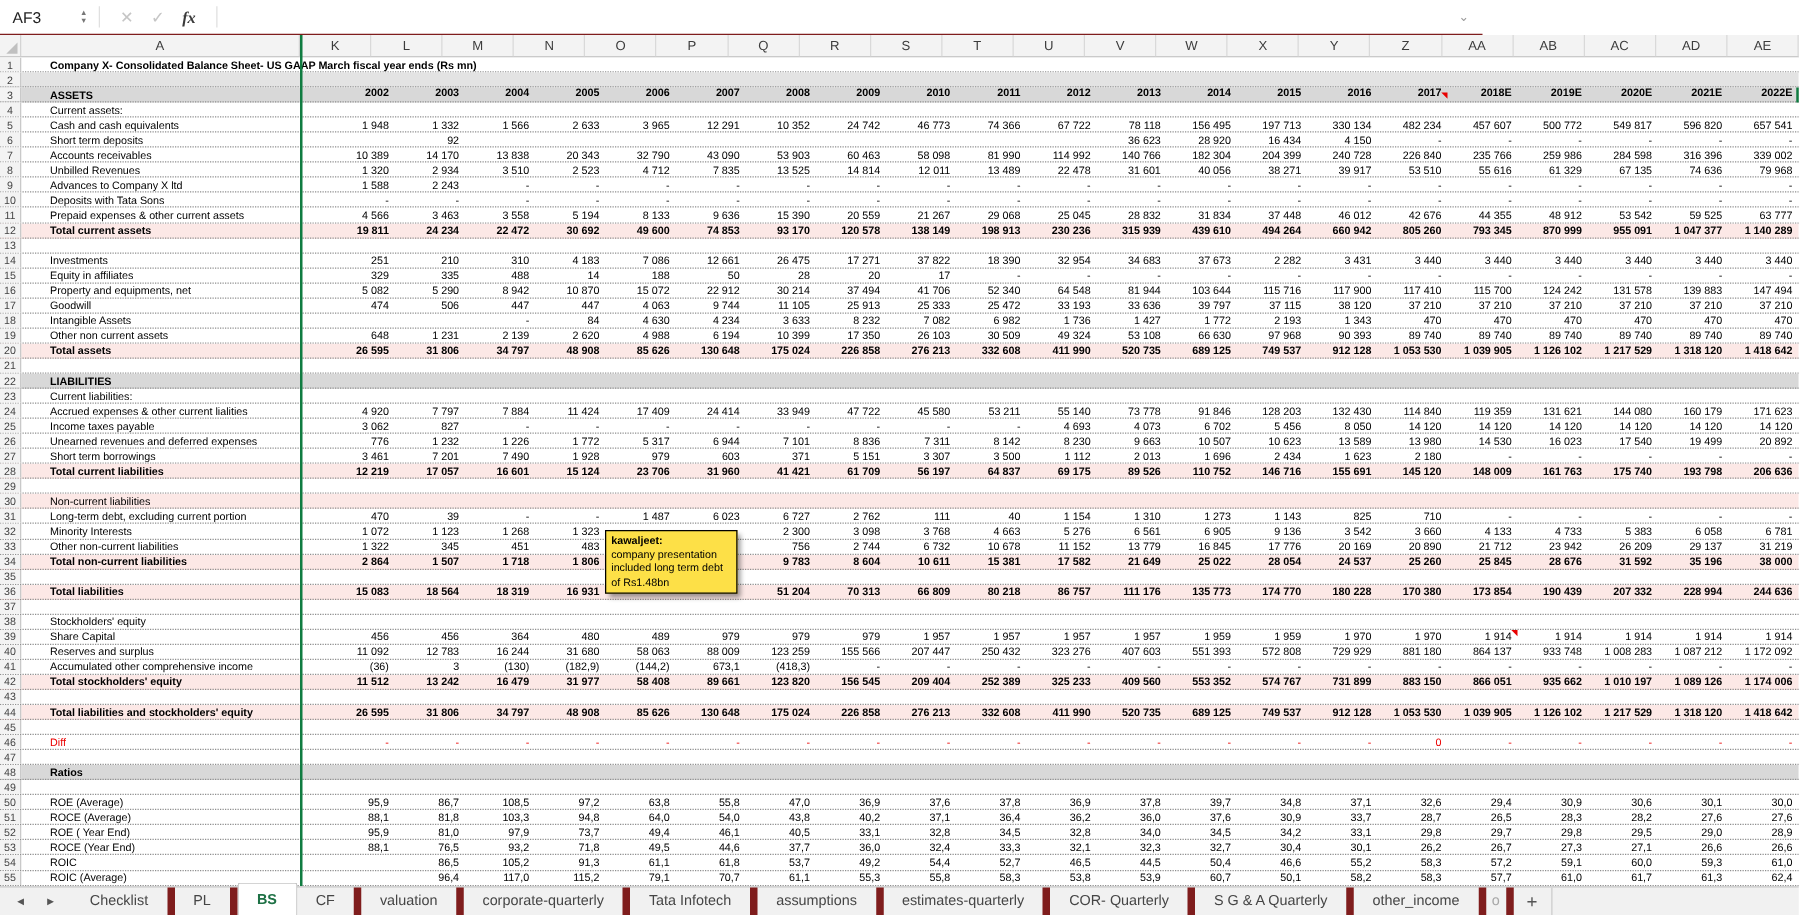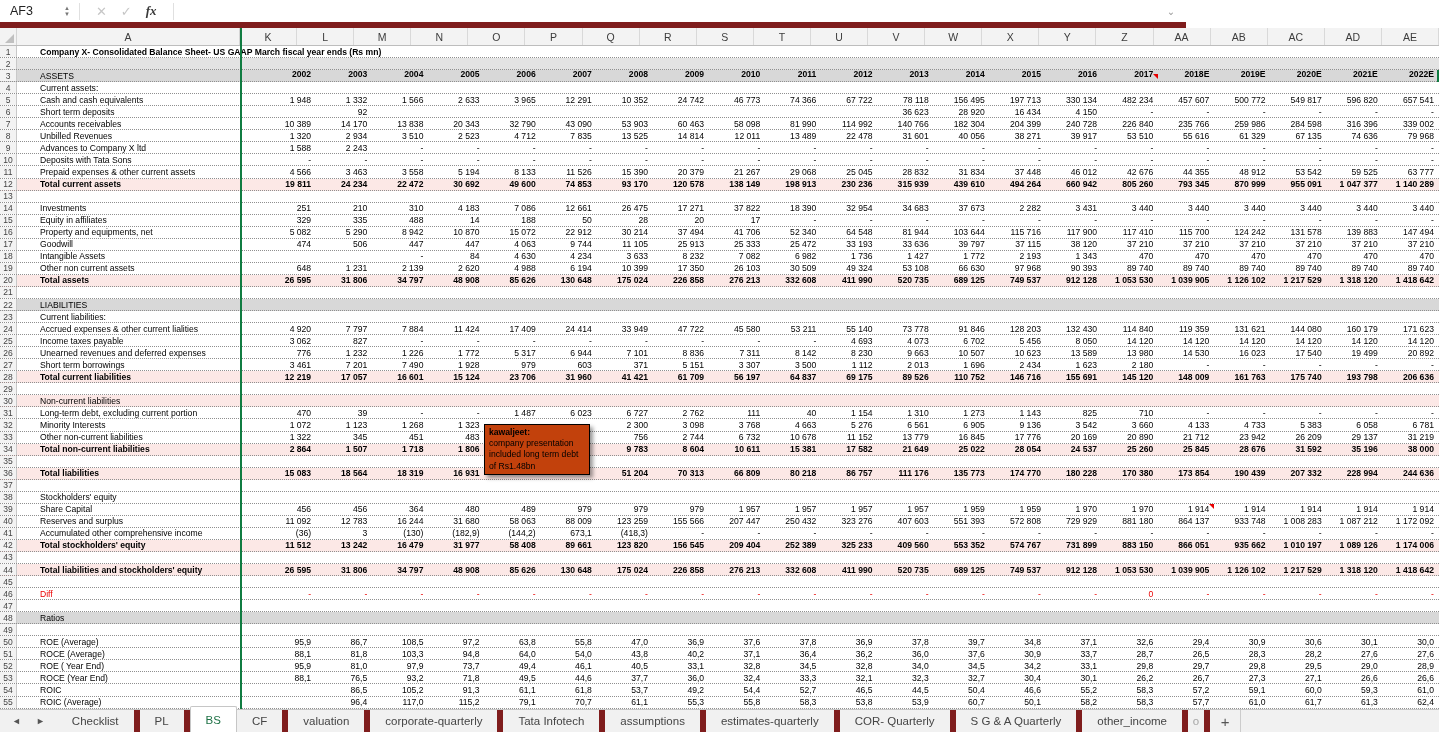--- a/index.html
+++ b/index.html
@@ -1,20 +1,20 @@
 <!DOCTYPE html>
 <html><head>
 <meta charset="utf-8">
 <style>
   html,body{margin:0;padding:0;}
   body{width:1439px;height:732px;overflow:hidden;position:relative;background:#fff;
        font-family:"Liberation Sans",sans-serif;-webkit-font-smoothing:antialiased;}
   
   .fbar{position:absolute;top:0;left:0;width:1186px;height:28px;background:#fff;
-        border-bottom:6px solid #7f1d1d;display:flex;align-items:center;box-sizing:border-box;justify-content:space-between;}
+        border-bottom:1px solid #7f1d1d;display:flex;align-items:center;box-sizing:border-box;justify-content:space-between;}
   .namebox{width:50px;padding-left:10px;font-size:12.5px;color:#222;}
   .spinner{display:flex;flex-direction:column;line-height:6px;font-size:6px;color:#777;margin-left:4px;cursor:default;}
   .vdiv{width:1px;height:17px;background:#e0e0e0;margin:0 9px;}
   .fico{font-size:13px;margin:0 7px;}
   .dim{color:#c6c6c6;}
   .fxg{font-family:"Liberation Serif",serif;font-style:italic;font-weight:bold;color:#3a3a3a;}
   .finput{flex:1;height:100%;}
   .fchev{width:30px;color:#9a9a9a;font-size:10px;text-align:center;}
   
   .cheads{position:absolute;top:28px;left:0;width:1439px;height:18px;background:#f3f3f3;
@@ -29,43 +29,43 @@
   .rownum{width:17px;flex:none;background:#f3f3f3;border-right:1px solid #c9c9c9;box-sizing:border-box;
           font-size:8.5px;color:#444;display:flex;align-items:center;justify-content:center;}
   .lbl{width:223px;flex:none;font-size:8.6px;color:#000;padding-left:3px;box-sizing:border-box;
        display:flex;align-items:center;white-space:nowrap;overflow:hidden;margin-left:20px;}
   .vcell{flex:1 1 0;font-size:8.6px;color:#000;display:flex;align-items:center;justify-content:flex-end;
          padding-right:5px;box-sizing:border-box;position:relative;white-space:nowrap;}
   .type-title .lbl{font-weight:bold;overflow:visible;position:relative;z-index:2;}
   .type-years{background:#e3e3e3;}
   .type-years .vcell{font-weight:bold;margin-top:16px;}
   .type-section{background:#d8d8d8;}
-  .type-section .lbl{font-weight:normal;}
+  .type-section .lbl{font-weight:bold;}
   .type-total{background:#fce8e6;text-align:right;}
   .type-total .lbl,.type-total .vcell{font-weight:bold;}
   .type-pinkhead{background:#fce8e6;justify-content:flex-end;}
   .type-red .lbl,.type-red .vcell{color:#ea0000;}
   .marker{position:absolute;right:0;top:0;width:0;height:0;
           border-left:5px solid transparent;border-top:5px solid #e80000;}
   
   .freeze{position:absolute;top:28px;left:240px;width:2px;height:681px;background:#107c41;z-index:5;}
   .selfrag{position:absolute;left:1437px;top:70px;width:2px;height:12px;background:#107c41;z-index:5;}
-  .tooltip{position:absolute;left:484px;top:424px;width:106px;box-sizing:border-box;background:#c2410c;
+  .tooltip{position:absolute;left:484px;top:424px;width:106px;box-sizing:border-box;background:#fde047;
            border:1px solid #000;box-shadow:3px 3px 4px rgba(0,0,0,.4);z-index:6;
            font-size:8.6px;line-height:1.3;padding:2px 4px;color:#000;}
   .tooltip .ttb{font-weight:bold;display:block;}
   
   .tabs{position:absolute;left:0;bottom:0;width:1439px;height:23px;background:#f1f1f1;
         border-top:1px solid #c6c6c6;display:flex;align-items:stretch;box-sizing:border-box;
         font-size:11.5px;color:#454545;z-index:7;}
   .tnav{display:flex;align-items:center;gap:15px;padding:0 12px;color:#555;font-size:9px;}
   .tab{display:flex;align-items:center;justify-content:center;padding:0 15px;
        border-right:6px solid #7f1d1d;white-space:nowrap;box-sizing:border-box;}
   .tab:first-of-type{border-left:1px solid #cccccc;}
-  .tab.active{background:#fff;color:#1e7145;font-weight:normal;position:relative;margin-top:-4px;
+  .tab.active{background:#fff;color:#1e7145;font-weight:bold;position:relative;margin-top:-4px;
               border:1px solid #c6c6c6;border-bottom:none;border-radius:2px 2px 0 0;z-index:8;}
   .tab.partial{color:#a7a7a7;padding:0 6px;max-width:22px;overflow:hidden;}
   .addtab{width:30px;display:flex;align-items:center;justify-content:center;color:#555;
           font-size:15px;border-right:1px solid #cccccc;}
 </style>
 </head>
 <body>
 
 <div class="fbar">
   <div class="namebox">AF3</div>
@@ -360,23 +360,23 @@
       <div class="vcell">-</div>
     </div>
     <div class="row type-plain">
       <div class="rownum">11</div>
       <div class="lbl">Prepaid expenses &amp; other current assets</div>
       <div class="vcell">4 566</div>
       <div class="vcell">3 463</div>
       <div class="vcell">3 558</div>
       <div class="vcell">5 194</div>
       <div class="vcell">8 133</div>
-      <div class="vcell">11 526</div>
+      <div class="vcell">9 636</div>
       <div class="vcell">15 390</div>
-      <div class="vcell">20 379</div>
+      <div class="vcell">20 559</div>
       <div class="vcell">21 267</div>
       <div class="vcell">29 068</div>
       <div class="vcell">25 045</div>
       <div class="vcell">28 832</div>
       <div class="vcell">31 834</div>
       <div class="vcell">37 448</div>
       <div class="vcell">46 012</div>
       <div class="vcell">42 676</div>
       <div class="vcell">44 355</div>
       <div class="vcell">48 912</div>

